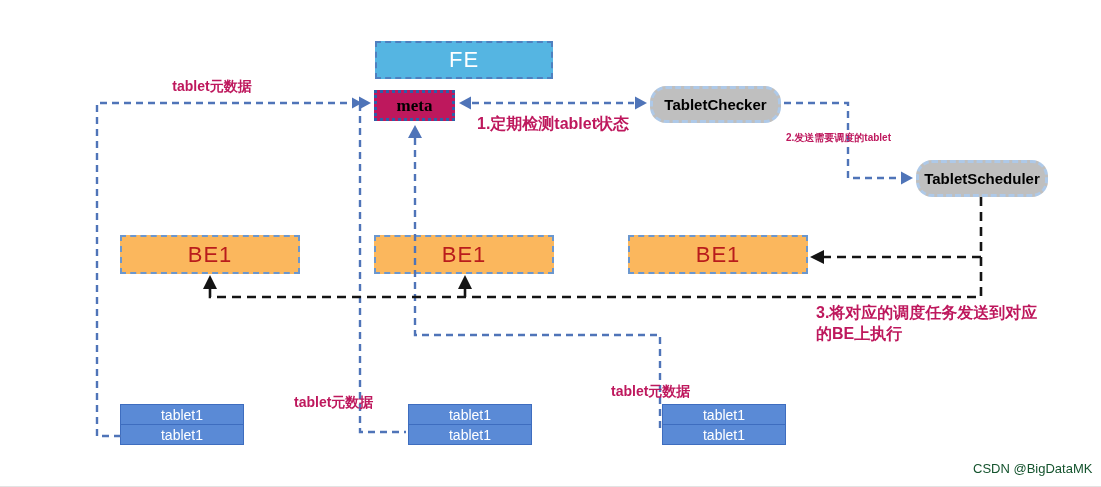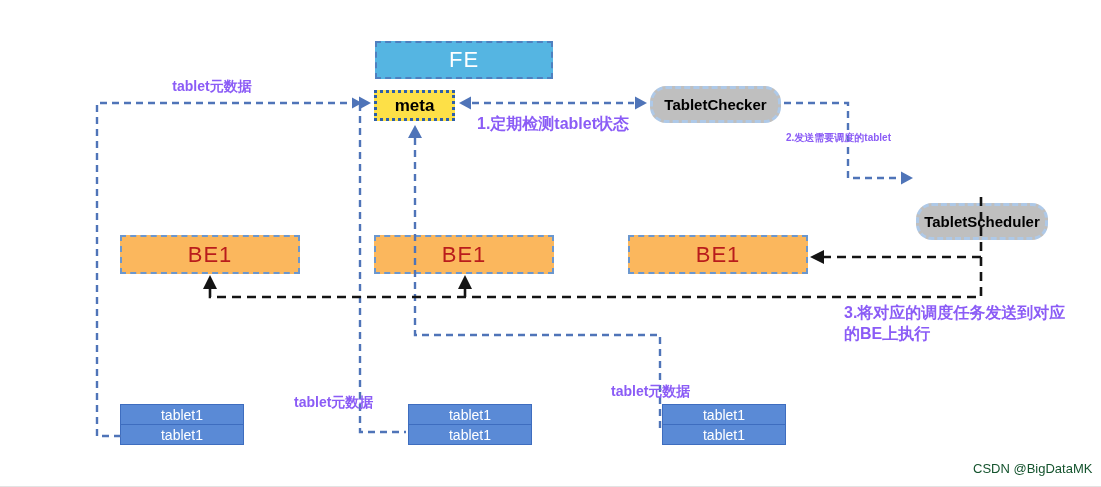--- a/index.html
+++ b/index.html
@@ -18,34 +18,35 @@
   .node { position: absolute; display: flex; align-items: center; justify-content: center; }
 
   .fe-box {
     left: 375px; top: 41px; width: 178px; height: 38px;
     background: #55B5E2;
     border: 2px dashed #4F80C0;
     color: #ffffff; font-size: 22px; letter-spacing: 1px;
   }
   .meta-box {
     left: 374px; top: 90px; width: 81px; height: 31px;
-    background: #fde047;
+    background: #be185d;
     border: 3px dotted #2E5FA8;
     color: #000000; font-size: 17px; font-weight: bold;
     z-index: 1;
+    font-family: Liberation Serif, serif;
   }
   .gray-node {
     background: #BFBFBF;
     border: 3px dashed #AEC9E8;
     border-radius: 16px;
     color: #000000; font-size: 15px; font-weight: bold;
     z-index: 1;
   }
   .checker-box   { left: 650px; top: 86px;  width: 131px; height: 37px; }
-  .scheduler-box { left: 916px; top: 160px; width: 132px; height: 37px; margin-top: 43px; }
+  .scheduler-box { left: 916px; top: 160px; width: 132px; height: 37px; }
 
   .be-box {
     width: 180px; height: 39px; top: 235px;
     background: #FBB75D;
     border: 2px dashed #6B97CE;
     color: #b91c1c; font-size: 22px; letter-spacing: 1px;
     z-index: 1;
   }
   .be-1 { left: 120px; }
   .be-2 { left: 374px; }
@@ -59,29 +60,29 @@
     height: 21px;
     background: #5A8AD6;
     border: 1px solid #3E6DBF;
     color: #ffffff; font-size: 14px;
     display: flex; align-items: center; justify-content: center;
   }
   .stack .row + .row { margin-top: -1px; }
 
   .lbl {
     position: absolute;
-    color: #8b5cf6;
+    color: #be185d;
     font-weight: bold;
     white-space: nowrap;
     z-index: 3;
   }
   .lbl-meta-left  { left: 162px; top: 78px;  width: 100px; text-align: center; font-size: 14px; }
   .lbl-step1      { left: 477px; top: 114px; font-size: 16px; }
   .lbl-step2      { left: 786px; top: 131px; font-size: 10px; }
-  .lbl-step3      { left: 816px; top: 302px; width: 234px; font-size: 16px; line-height: 21px; white-space: normal; margin-left: 28px; }
+  .lbl-step3      { left: 816px; top: 302px; width: 234px; font-size: 16px; line-height: 21px; white-space: normal; }
   .lbl-meta-mid   { left: 294px; top: 394px; font-size: 14px; }
   .lbl-meta-right { left: 611px; top: 383px; font-size: 14px; }
 
   .watermark {
     position: absolute; left: 973px; top: 461px;
     color: #14532d; font-size: 13px; font-weight: normal;
     white-space: nowrap; z-index: 3;
   }
 
   svg.wires { position: absolute; left: 0; top: 0; z-index: 2; pointer-events: none; }

